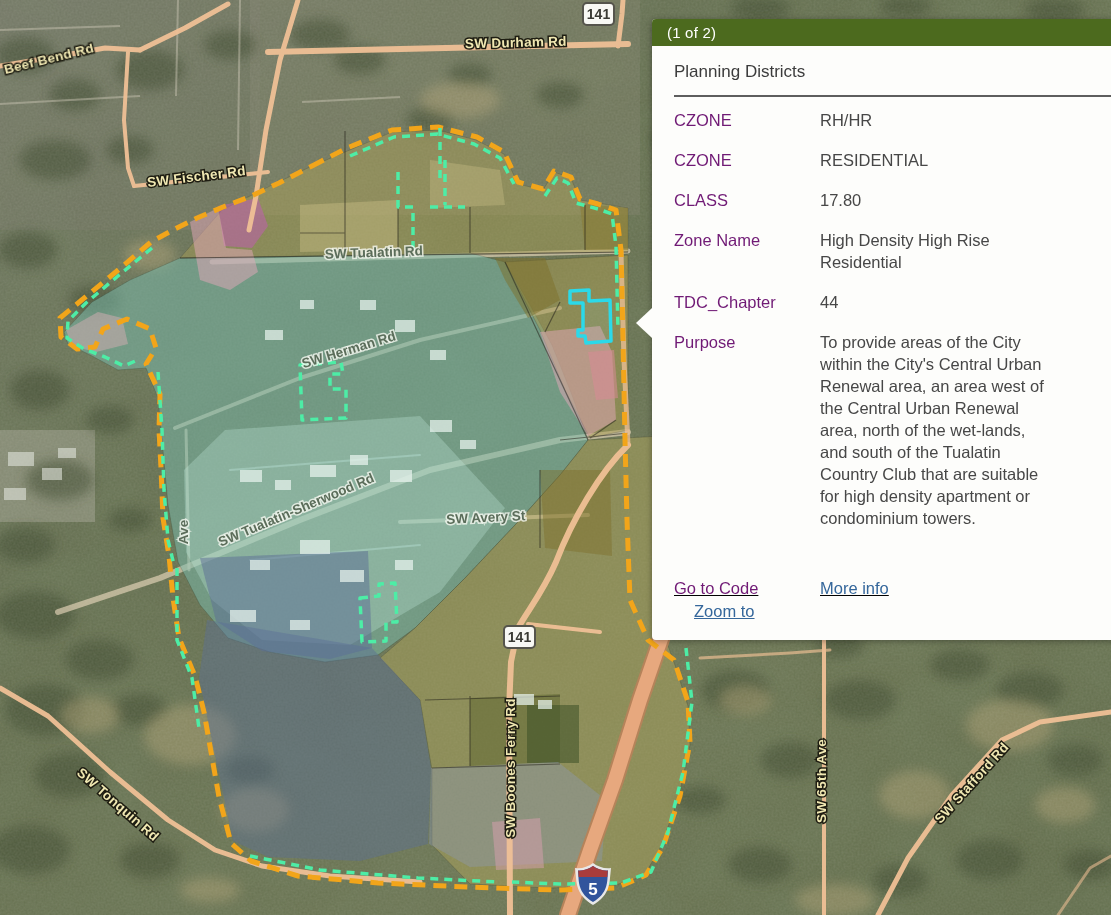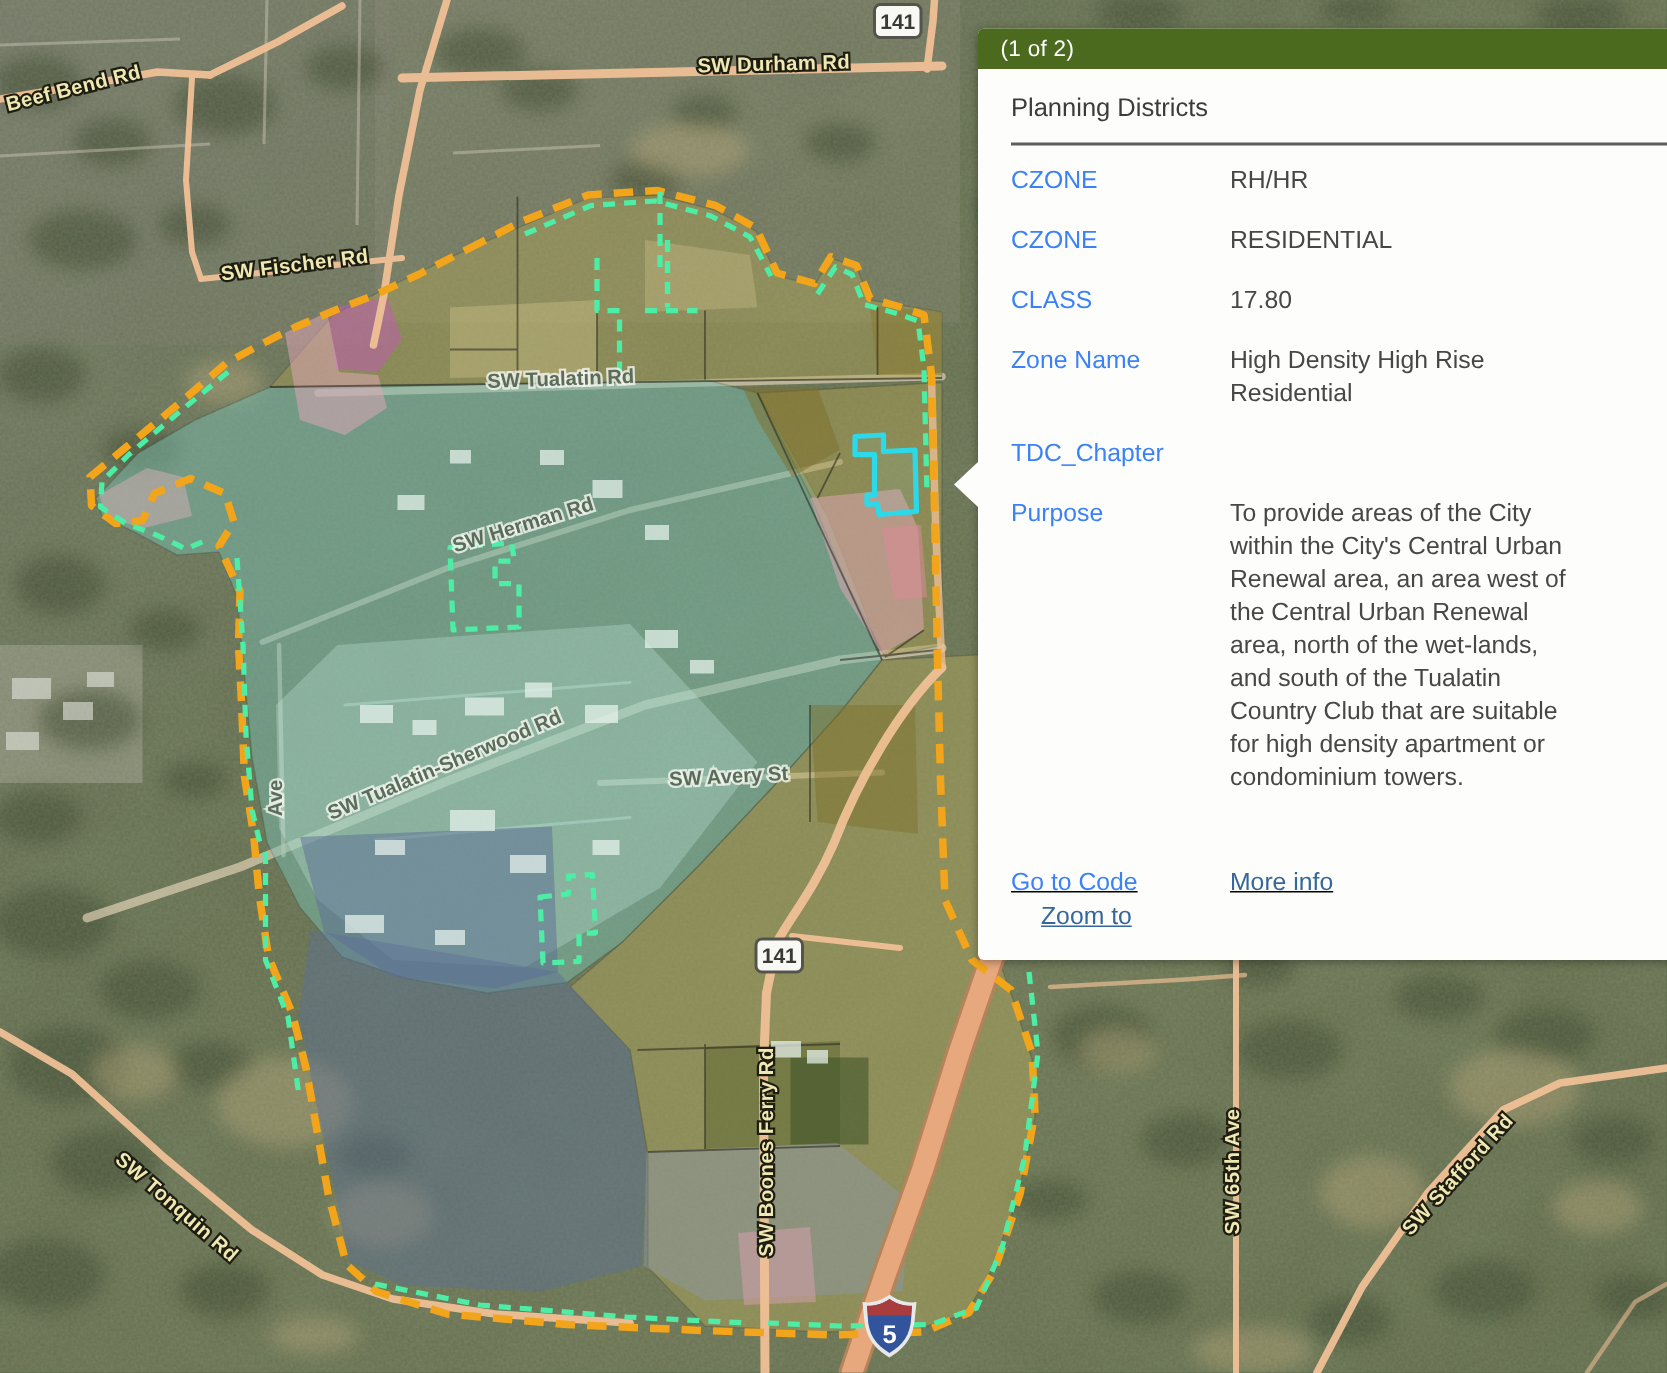--- a/index.html
+++ b/index.html
@@ -27,21 +27,21 @@
   .ph-icons{margin-left:auto;display:flex;align-items:center;gap:24px;}
   .ph-icons>span{cursor:pointer;line-height:1;}
   .icon-next{font-size:12px;}
   .icon-max{display:inline-block;width:13px;height:9px;border:2px solid #fff;border-top-width:4px;}
   .icon-close{font-size:16px;font-weight:bold;}
   .pscroll{height:551px;overflow:hidden;padding:16px 22px 0;box-sizing:border-box;}
   .ptitle{margin:0;font-size:17px;font-weight:normal;color:#3c3c3c;}
   .pdivider{border:none;border-top:2px solid #5e5e5e;margin:13px 0 12px;}
   .frow{display:flex;margin-bottom:18px;font-size:16.5px;line-height:22px;}
   .frow-clipped{margin-top:48px;text-decoration:underline;}
-  .flabel{width:146px;flex:none;color:#3b82f6;}
+  .flabel{width:146px;flex:none;color:#701a75;}
   .fvalue{width:235px;color:#474747;}
   .link{color:#35679b;text-decoration:none;cursor:pointer;}
   .pfooter{padding:5px 0 0 21px;margin-left:21px;}
   .pfooter a{font-size:16.5px;text-decoration:underline;}
   
   .lblY{font-family:"Liberation Sans",sans-serif;font-size:13.5px;font-weight:bold;
         fill:#f0e8b2;stroke:#1e1d12;stroke-width:3px;paint-order:stroke;letter-spacing:.3px;}
   .lblG{font-family:"Liberation Sans",sans-serif;font-size:13.5px;font-weight:bold;
         fill:#5b6d5a;stroke:rgba(245,248,240,.8);stroke-width:3px;paint-order:stroke;}
   .shield-txt{font-family:"Liberation Sans",sans-serif;font-size:14px;font-weight:bold;fill:#3a3a34;}
@@ -323,20 +323,21 @@
     <div class="frow">
       <span class="flabel">CLASS</span>
       <span class="fvalue">17.80</span>
     </div>
     <div class="frow">
       <span class="flabel">Zone Name</span>
       <span class="fvalue">High Density High Rise Residential</span>
     </div>
     <div class="frow">
       <span class="flabel">TDC_Chapter</span>
+      <span class="fvalue">44</span>
     </div>
     <div class="frow">
       <span class="flabel">Purpose</span>
       <span class="fvalue">To provide areas of the City within the City's Central Urban Renewal area, an area west of the Central Urban Renewal area, north of the wet-lands, and south of the Tualatin Country Club that are suitable for high density apartment or condominium towers.</span>
     </div>
     <div class="frow frow-clipped">
       <span class="flabel">Go to Code</span>
       <a class="fvalue link" href="#">More info</a>
     </div>
   </div>

